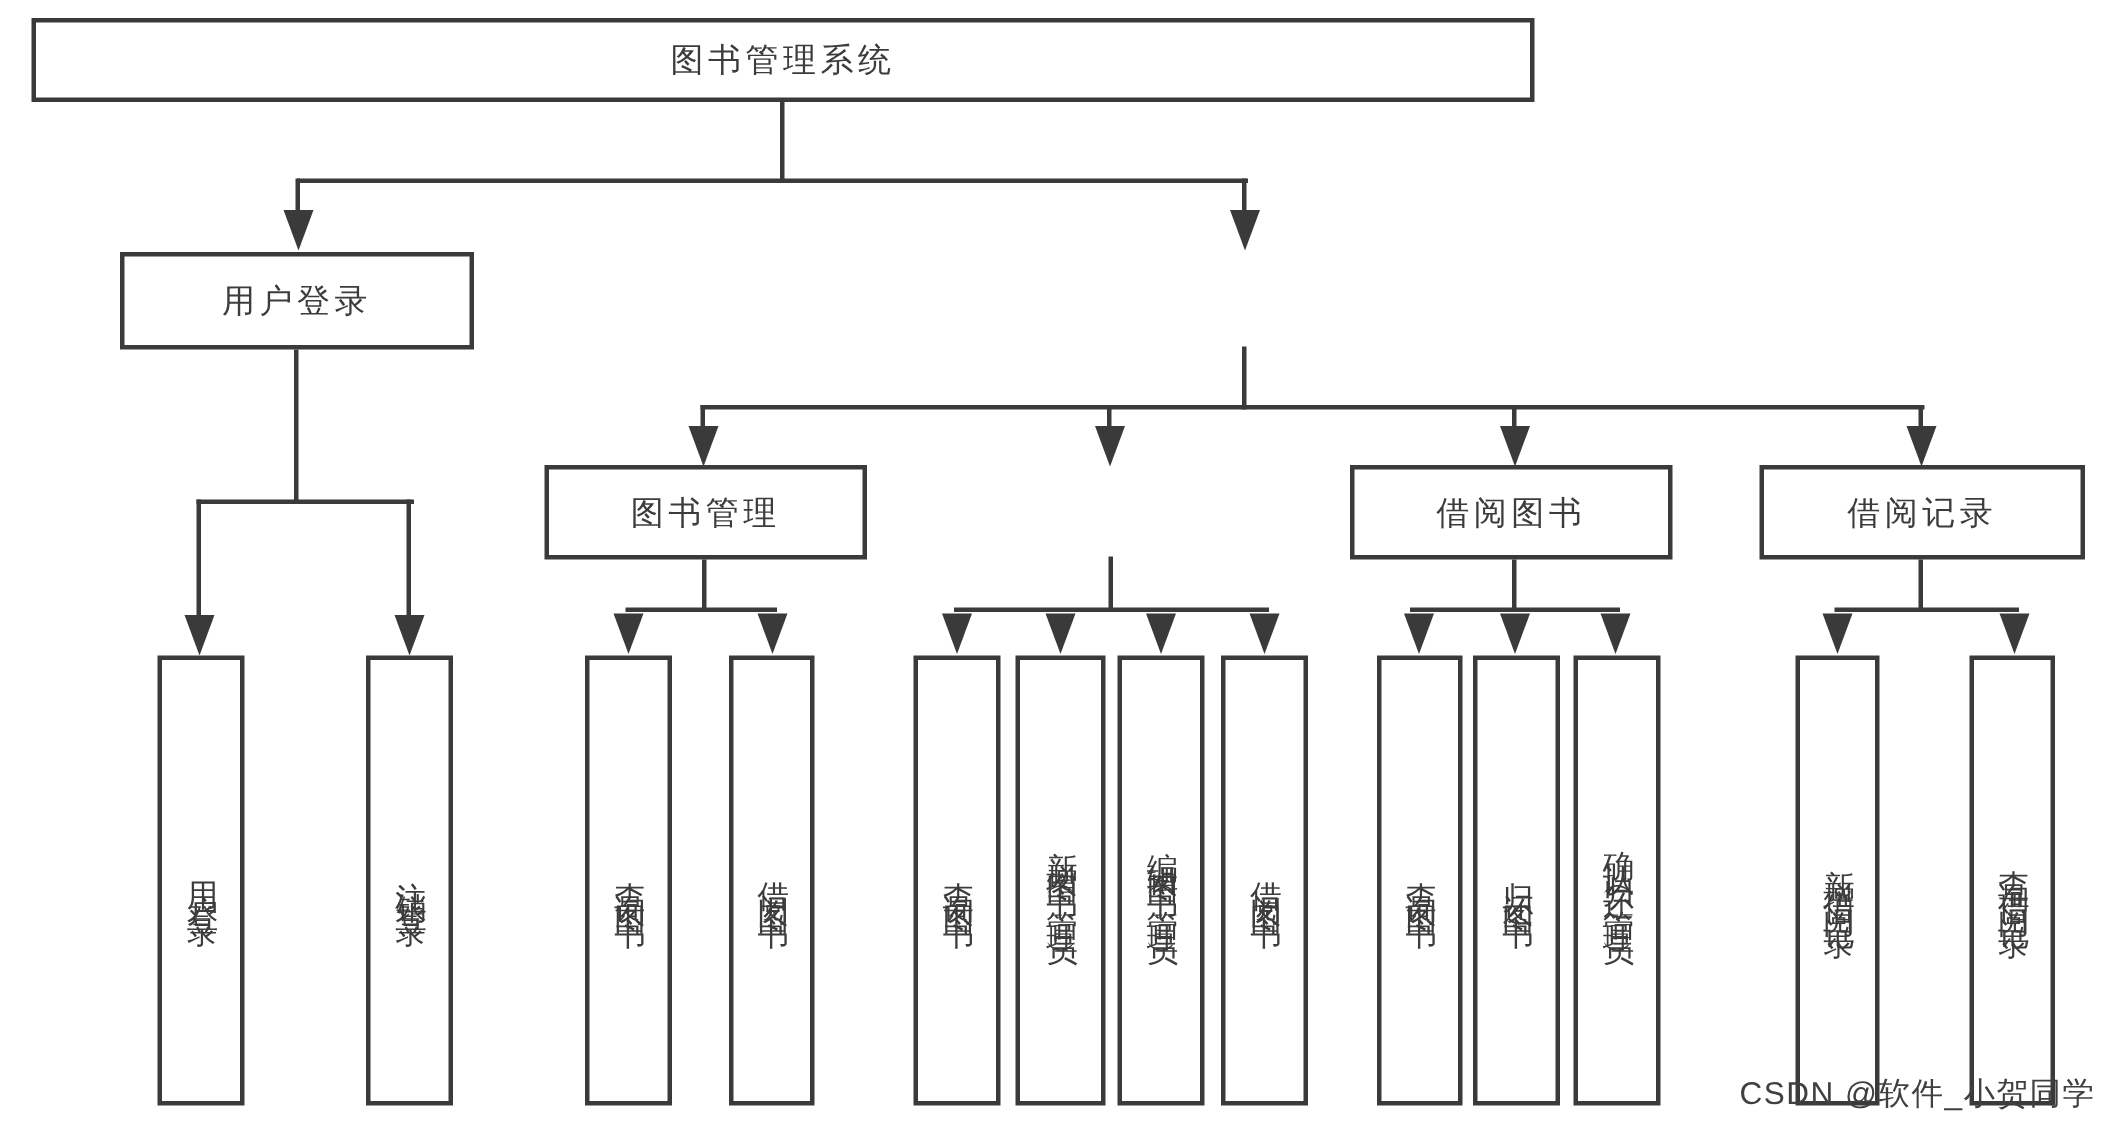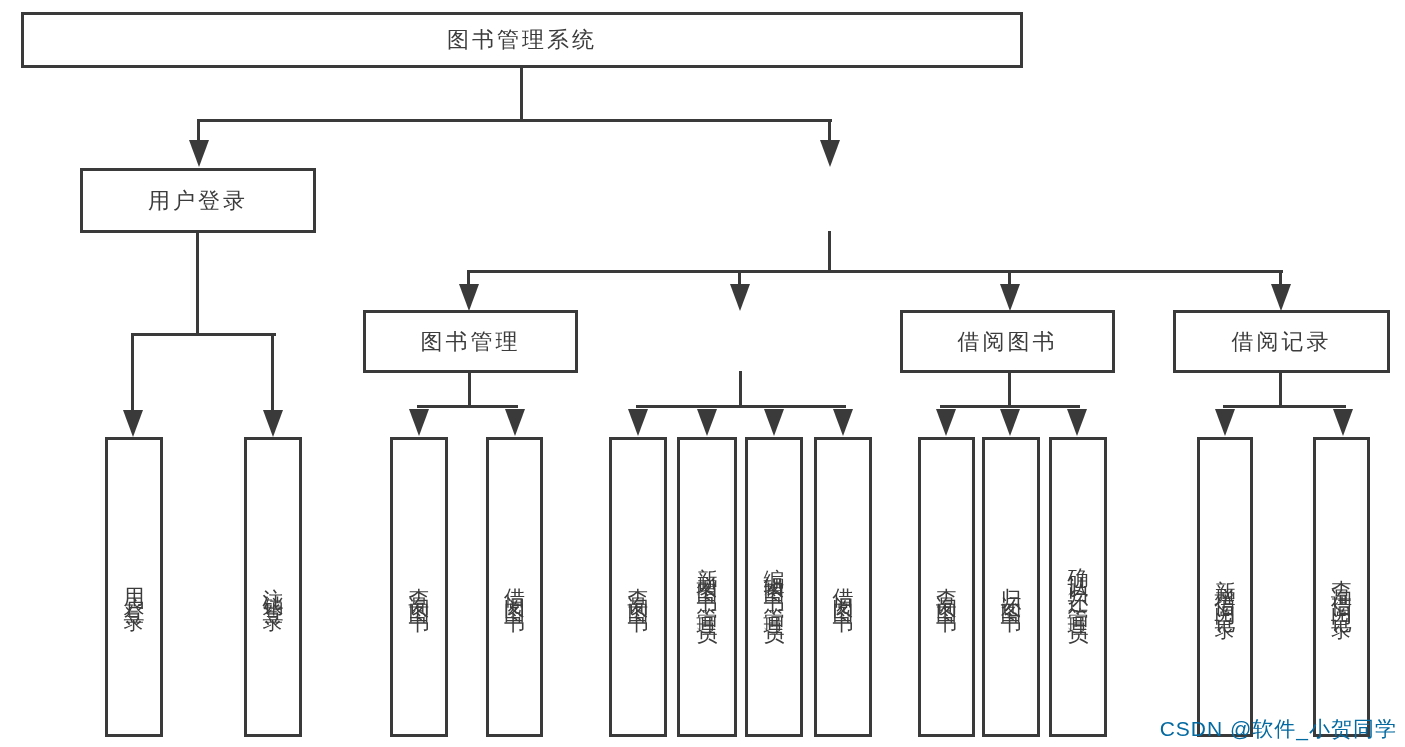--- a/index.html
+++ b/index.html
@@ -41,21 +41,21 @@
     border-left: 10px solid transparent;
     border-right: 10px solid transparent;
     border-top: 27px solid #3a3a3a;
   }
   .watermark {
     position: absolute;
     right: 8px;
     bottom: 4px;
     font-size: 21px;
     letter-spacing: 1px;
-    color: #0369a1;
+    color: #404040;
     z-index: 5;
     white-space: nowrap;
   }
 </style>
 </head>
 <body>
 
 <div class="canvas">
 
   <div class="line" style="left:520px;top:66px;width:3px;height:56px"></div>

